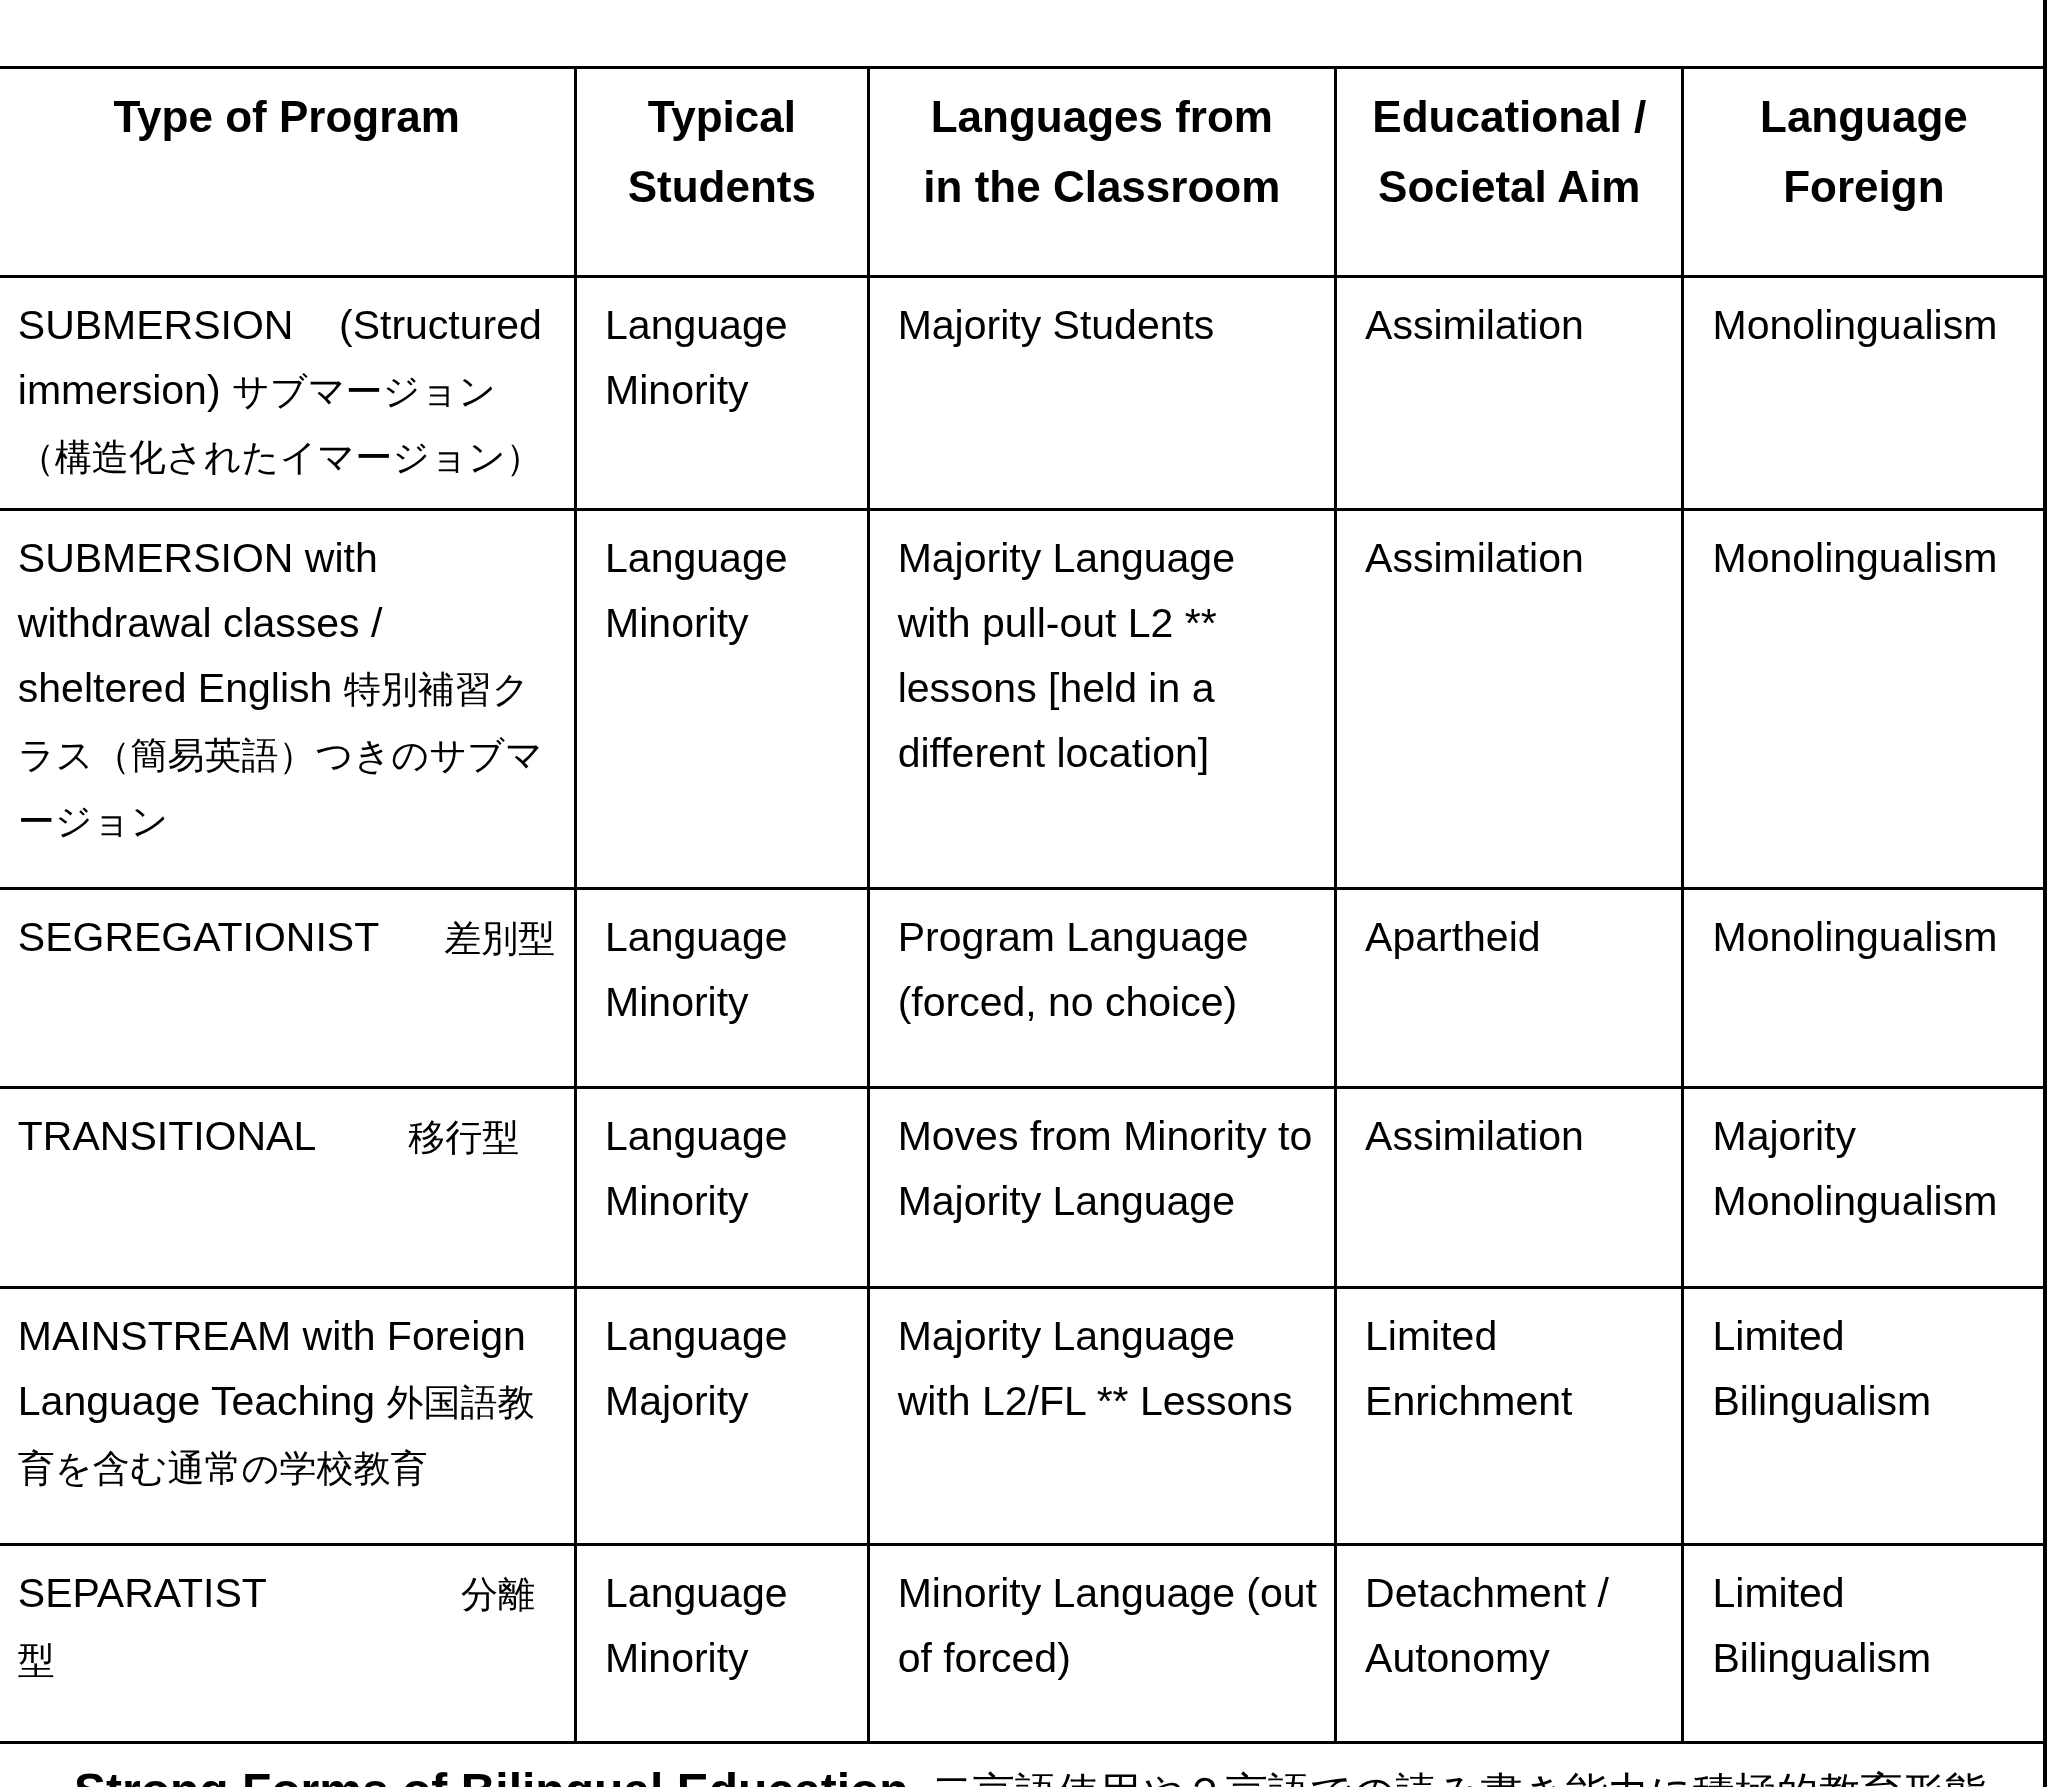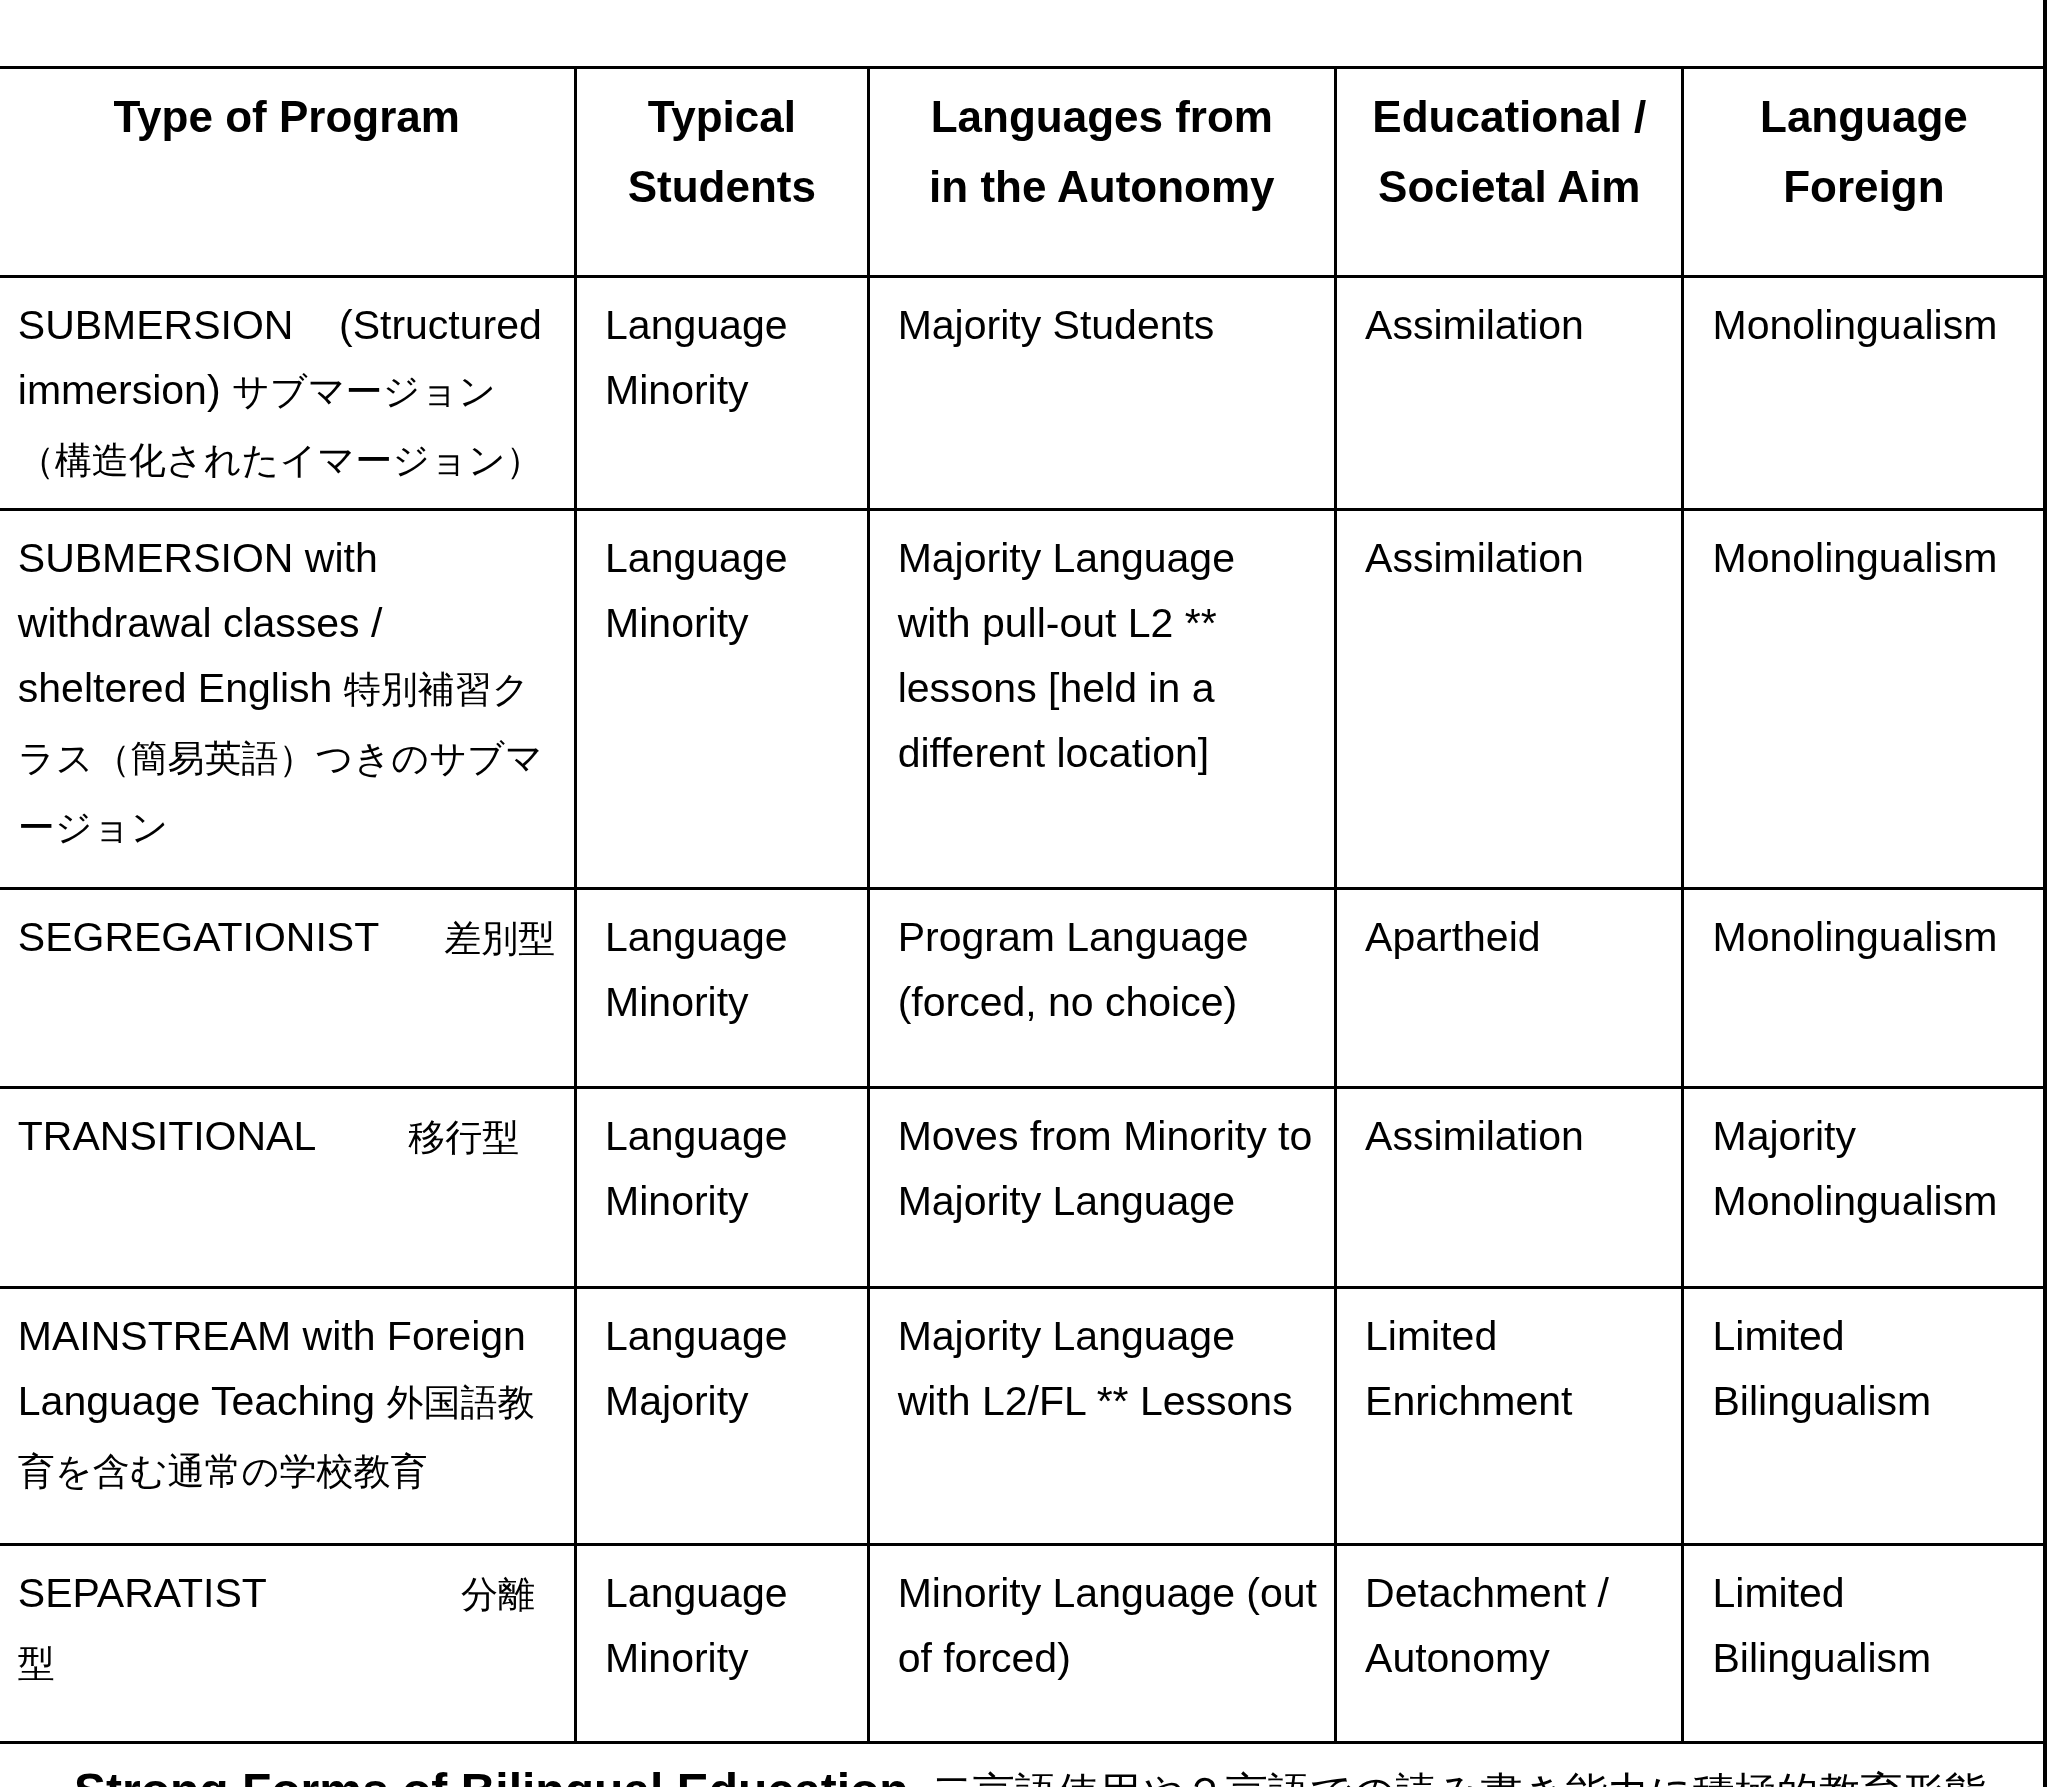--- a/index.html
+++ b/index.html
@@ -5,21 +5,21 @@
   html, body { margin: 0; padding: 0; background: #ffffff; }
   body { width: 2050px; height: 1788px; overflow: hidden; position: relative;
          font-family: "Liberation Sans", "DejaVu Sans", sans-serif; color: #000; }
   .page { position: absolute; left: 0; top: 0; width: 2050px; height: 1788px; }
   .right-edge { position: absolute; left: 2043px; top: 0; width: 3.7px; height: 1788px; background: #000; }
   table.prog { position: absolute; left: -3.7px; top: 66px; border-collapse: collapse; table-layout: fixed; }
   table.prog th, table.prog td { border: 3.7px solid #000; vertical-align: top; padding: 0; }
   table.prog th { font-weight: bold; font-size: 44px; line-height: 70px; text-align: center; padding-top: 13px; }
   table.prog td { font-size: 41px; line-height: 65px; padding: 14.8px 16.6px 0 28px; }
   table.prog td.c0 { padding-left: 18.5px; padding-right: 13px; }
-  .ja { font-family: Liberation Mono, monospace; font-size: 37px; }
+  .ja { font-family: Liberation Sans, sans-serif; font-size: 37px; }
   .row-h0 { height: 209px; }
   .row-h1 { height: 233px; }
   .row-h2 { height: 379px; }
   .row-h3 { height: 199px; }
   .row-h4 { height: 200px; }
   .row-h5 { height: 257px; }
   .row-h6 { height: 198px; }
   .bottom-caption { position: absolute; left: 74px; top: 1763px; white-space: nowrap;
                     font-size: 48px; line-height: 55px; }
   .bottom-caption .strong { font-weight: bold; }
@@ -43,21 +43,21 @@
       <tr class="row-h0">
         <th>
           <div>Type of Program</div>
         </th>
         <th>
           <div>Typical</div>
           <div>Students</div>
         </th>
         <th>
           <div>Languages from</div>
-          <div>in the Autonomy</div>
+          <div>in the Classroom</div>
         </th>
         <th>
           <div>Educational /</div>
           <div>Societal Aim</div>
         </th>
         <th>
           <div>Language</div>
           <div>Foreign</div>
         </th>
       </tr>

